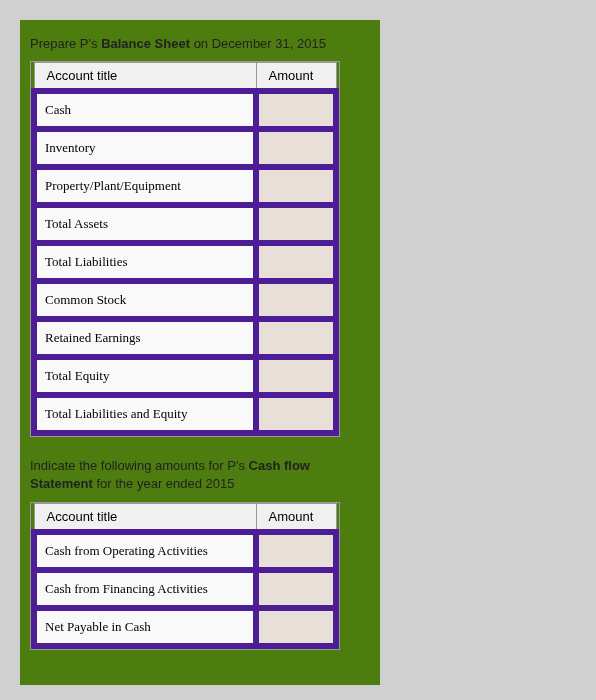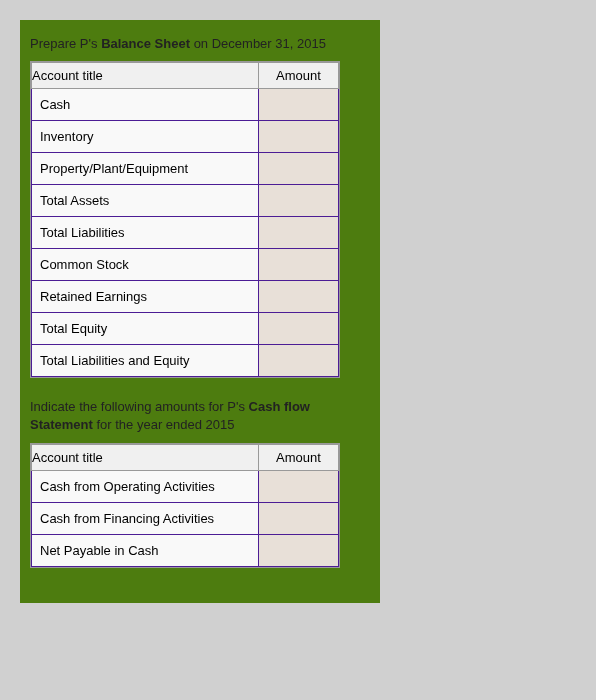--- a/index.html
+++ b/index.html
@@ -44,37 +44,38 @@
       margin-bottom: 20px;
     }
 
     table {
       border-collapse: collapse;
       width: 100%;
     }
 
     table thead tr th {
       border: 1px solid #999;
-      padding: 5px 0;
+      padding: 5px 12px;
       text-align: left;
       background-color: #f0f0f0;
       font-weight: normal;
       font-size: 13px;
     }
 
     table thead tr th.amount-col {
       width: 80px;
-      text-align: center;
+      text-align: left;
     }
 
     table tbody tr td {
-      border: 1px solid #4c1d95;
+      border: 6px solid #4c1d95;
       padding: 8px 8px;
       font-size: 13px;
       background-color: #f9f9f9;
+      font-family: Liberation Serif, serif;
     }
 
     table tbody tr td.amount-cell {
       width: 80px;
       background-color: #e8e0d8;
     }
 
     .section-gap {
       margin-bottom: 20px;
     }

